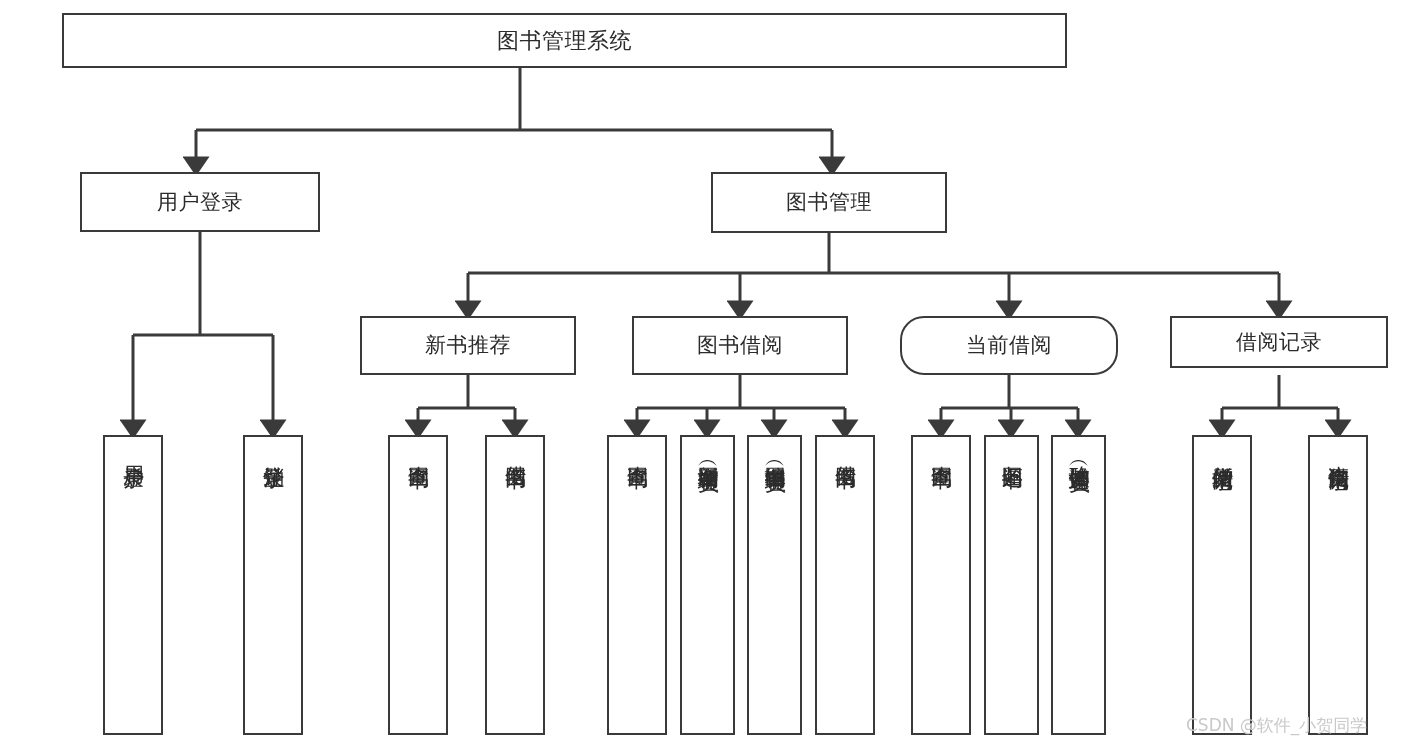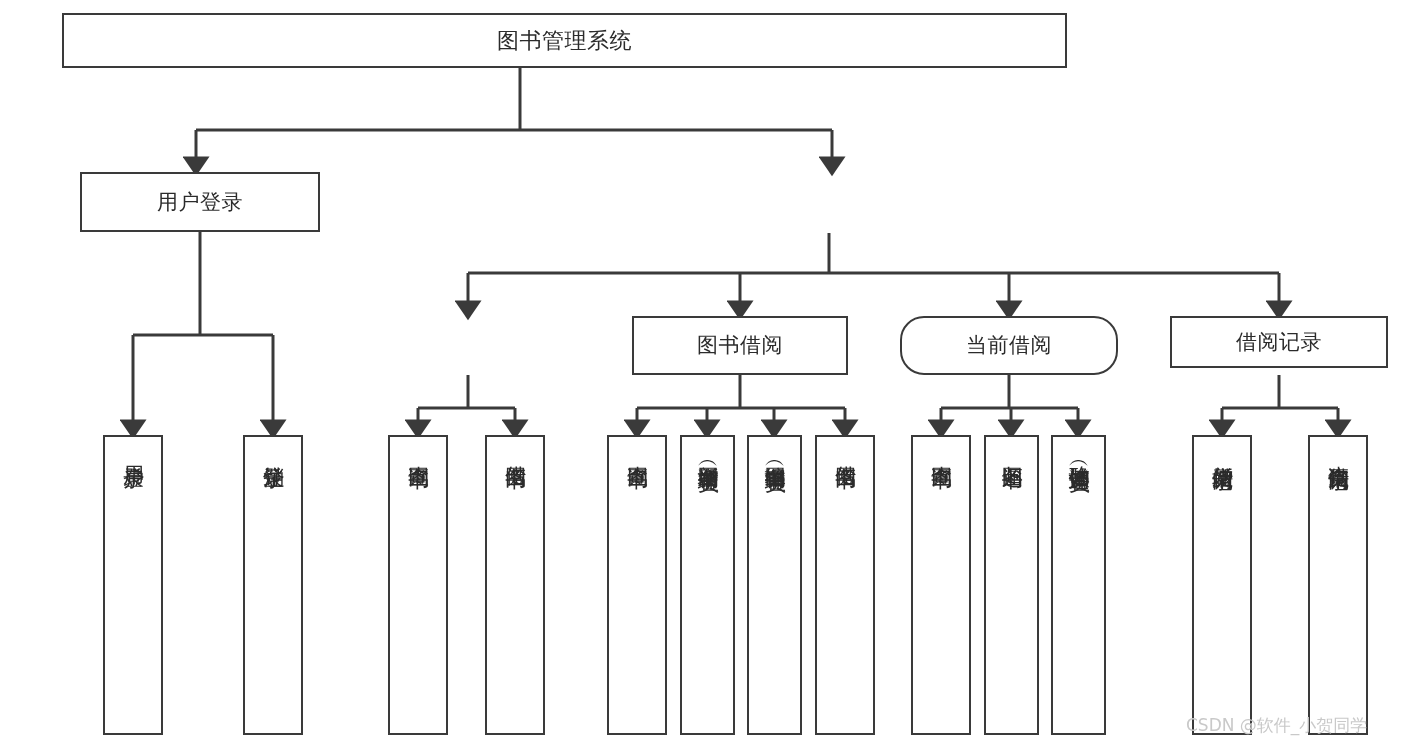--- a/index.html
+++ b/index.html
@@ -131,21 +131,27 @@
     </g>
   </svg>
 
   <div class="node horiz root" style="left:18px; top:13px; width:1005px; height:55px;margin-left:44px;">
     <span class="node-label">图书管理系统</span>
   </div>
 
   <div class="node horiz" style="left:80px; top:172px; width:240px; height:60px;">
     <span class="node-label">用户登录</span>
   </div>
-
+  <div class="node horiz" style="left:711px; top:172px; width:236px; height:61px;">
+    <span class="node-label">图书管理</span>
+  </div>
+
+  <div class="node horiz" style="left:360px; top:316px; width:216px; height:59px;">
+    <span class="node-label">新书推荐</span>
+  </div>
   <div class="node horiz" style="left:632px; top:316px; width:216px; height:59px;align-items:center;">
     <span class="node-label">图书借阅</span>
   </div>
   <div class="node horiz" style="left:900px; top:316px; width:218px; height:59px;border-radius:24px;">
     <span class="node-label">当前借阅</span>
   </div>
   <div class="node horiz" style="left:1170px; top:316px; width:218px; height:52px;text-align:right;">
     <span class="node-label">借阅记录</span>
   </div>
 

